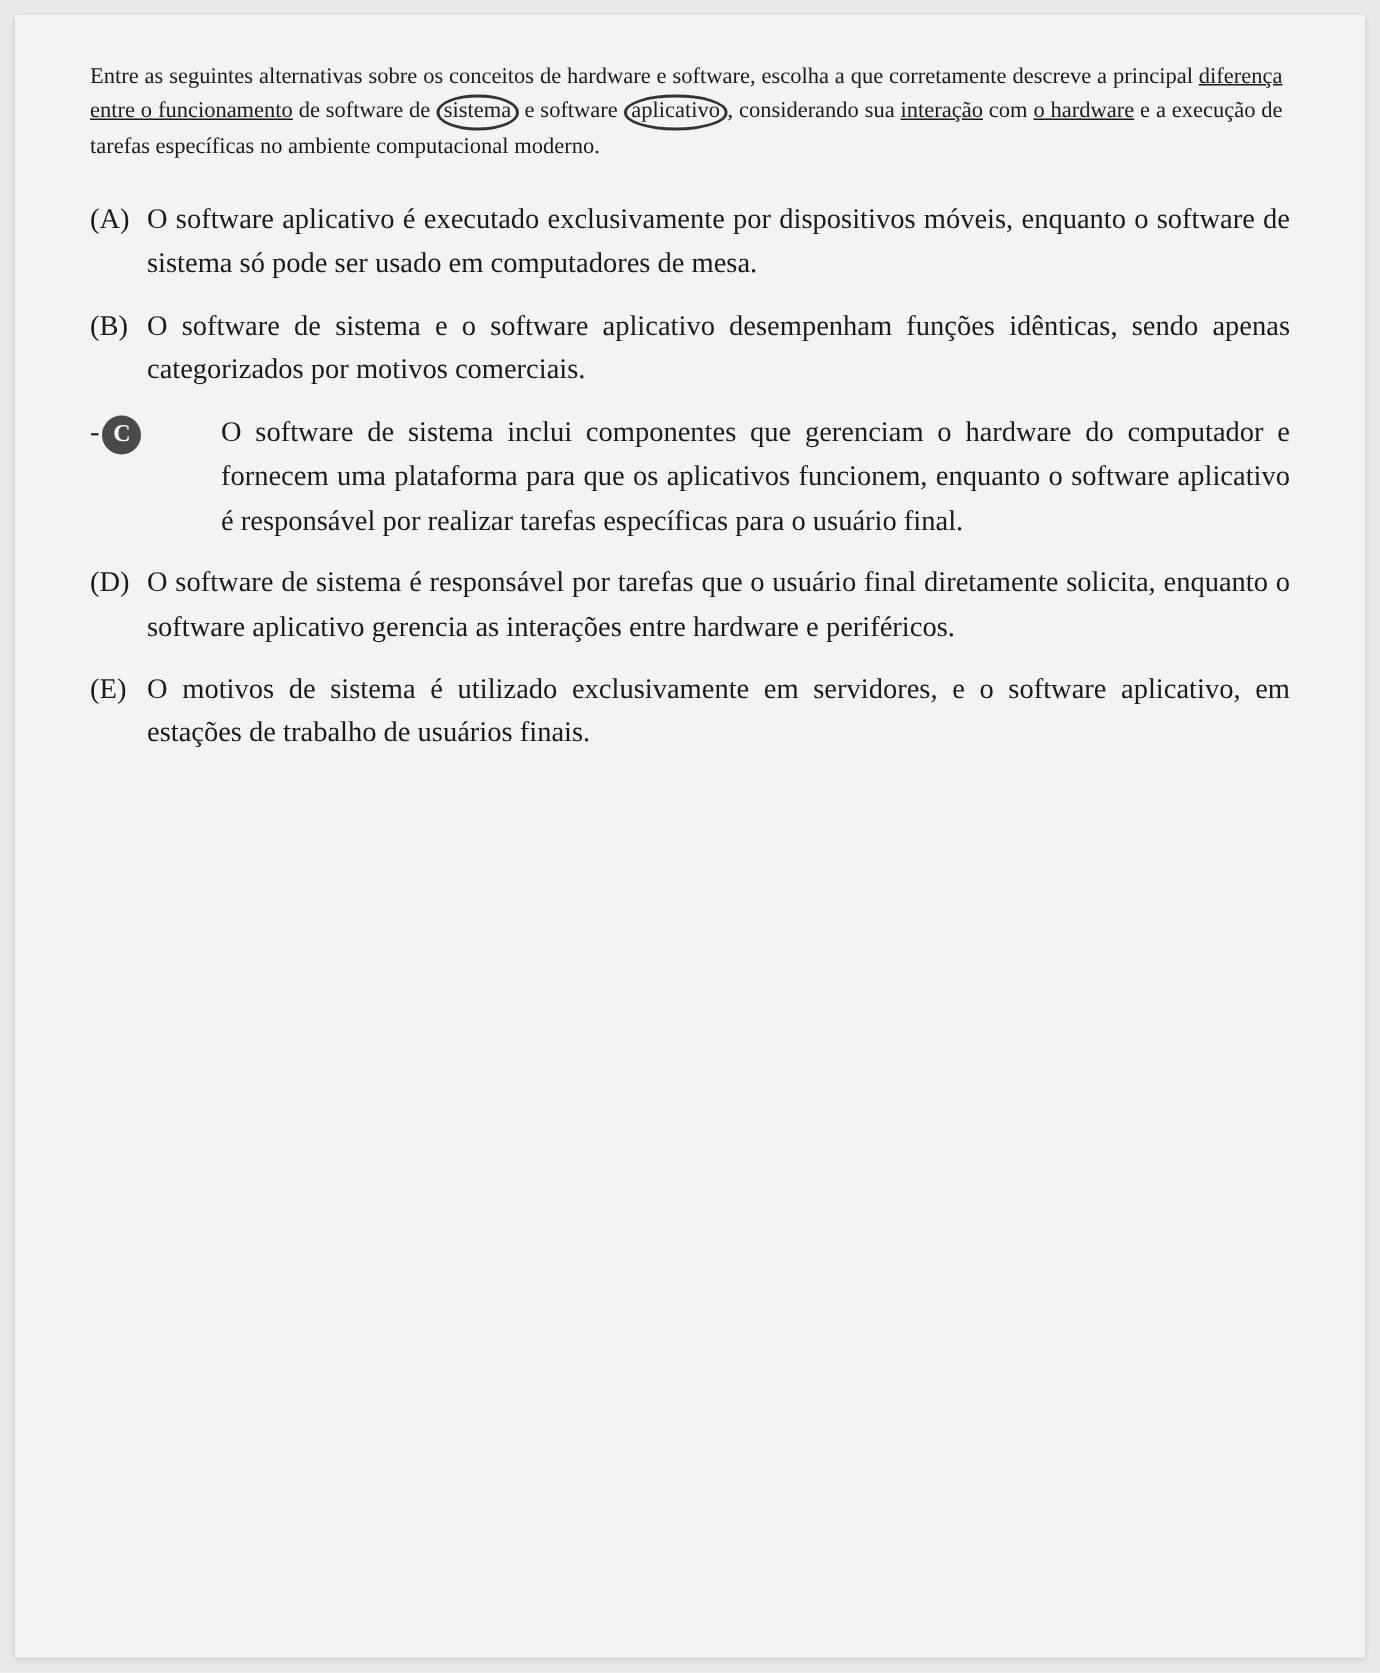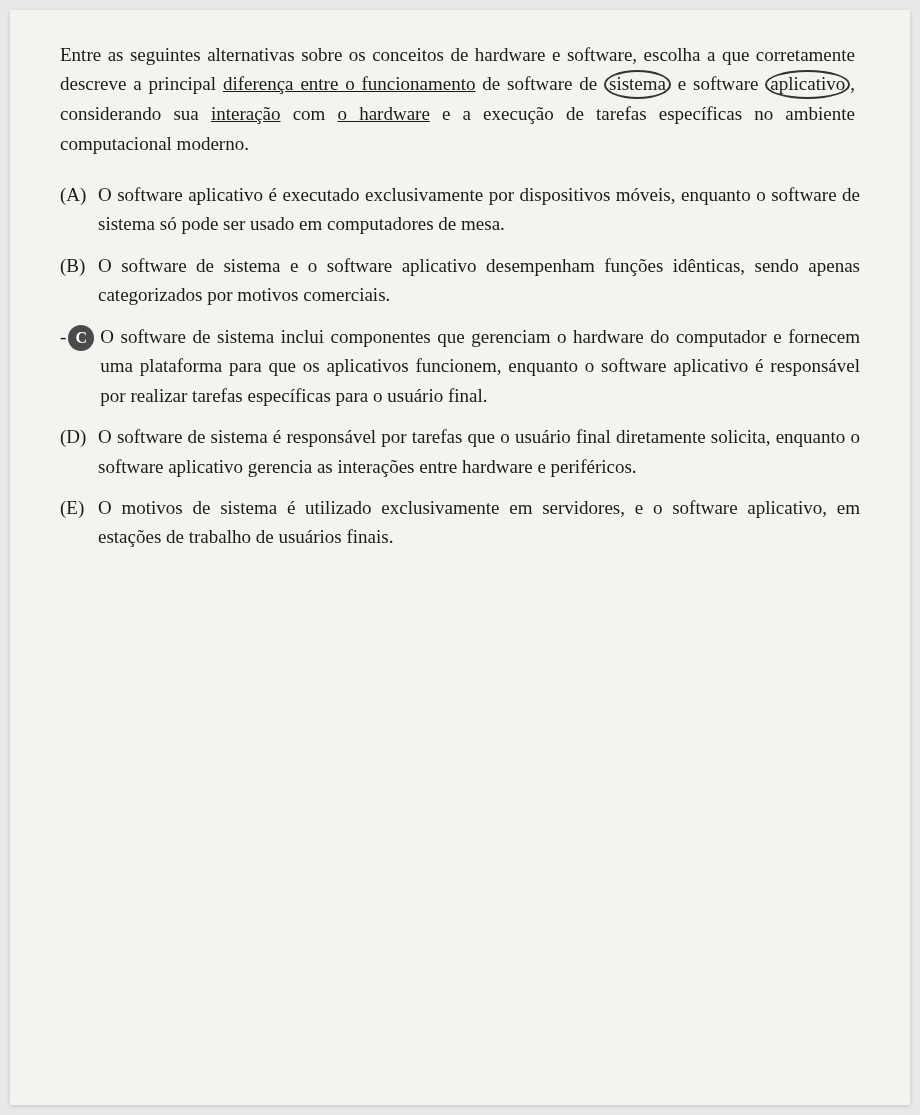--- a/index.html
+++ b/index.html
@@ -25,21 +25,21 @@
       padding: 30px 50px 40px 50px;
       position: relative;
       box-shadow: 0 1px 4px rgba(0,0,0,0.15);
     }
 
     .question-block {
       margin-bottom: 20px;
     }
 
     .question-text {
-      font-size: 19px;
+      font-size: 15px;
       line-height: 1.55;
       color: #1a1a1a;
       text-align: justify;
       margin-bottom: 22px;
       padding-right: 5px;
     }
 
     .underline-text {
       text-decoration: underline;
     }
@@ -128,21 +128,21 @@
             categorizados por motivos comerciais.</span>
         </div>
       </li>
 
       <li class="option-item">
         <div style="display:flex; align-items:flex-start;">
           <span style="flex-shrink:0; margin-right:2px; font-size:19px;">- </span>
           <span style="flex-shrink:0; margin-right:4px;">
             <span class="bullet-c">C</span>
           </span>
-          <span style="flex:1;">O software de sistema inclui componentes que
+          <span style="flex:1;margin-left:47px;">O software de sistema inclui componentes que
             gerenciam o hardware do computador e fornecem uma
             plataforma para que os aplicativos funcionem,
             enquanto o software aplicativo é responsável por
             realizar tarefas específicas para o usuário final.</span>
         </div>
       </li>
 
       <li class="option-item">
         <div class="option-row">
           <span class="opt-prefix">(D)</span>

